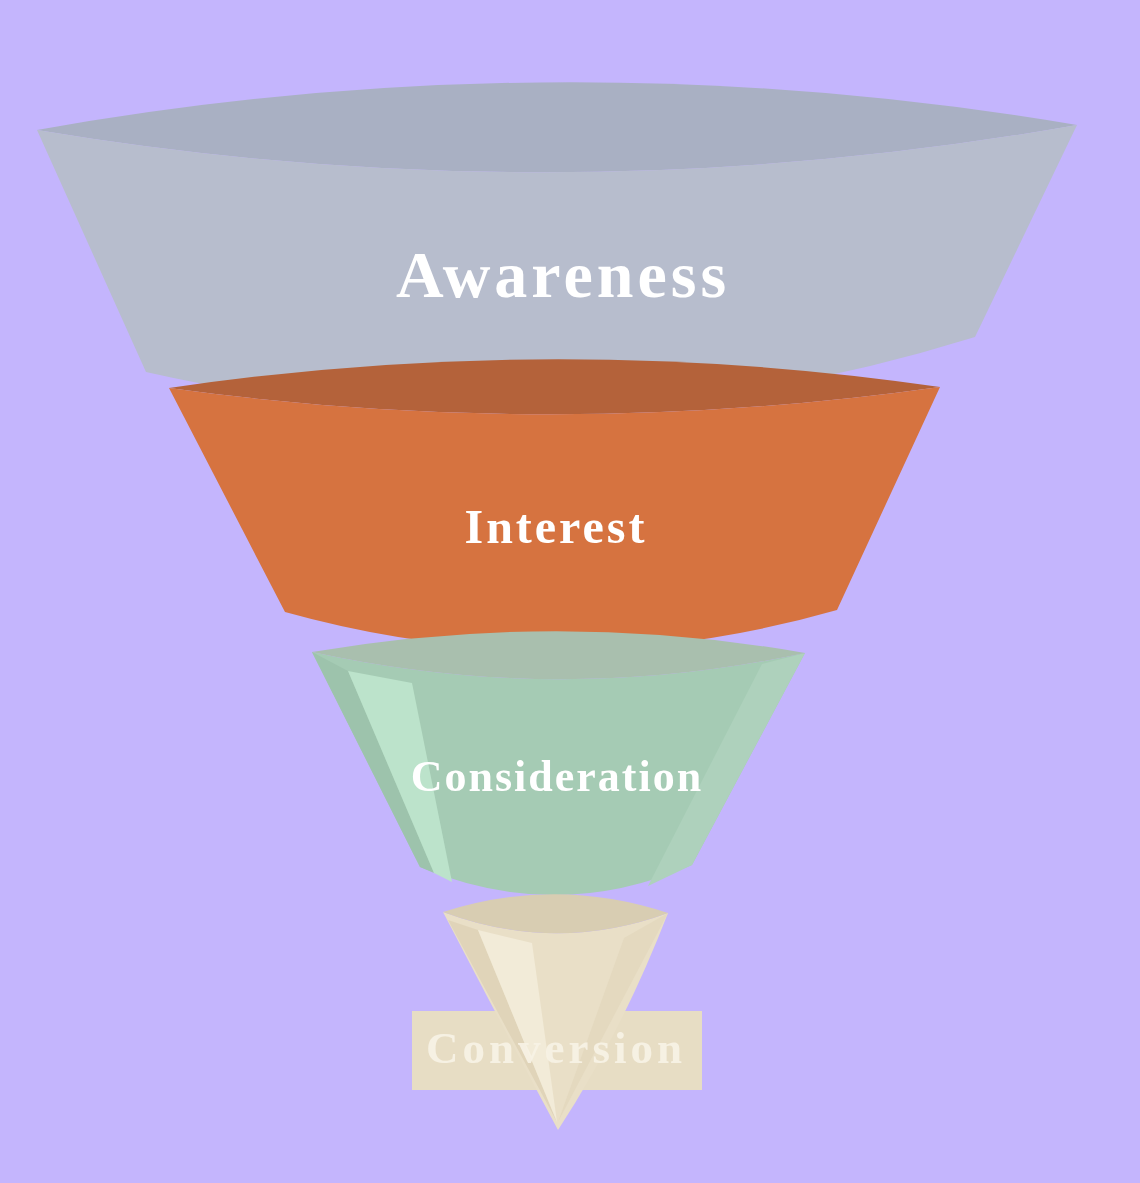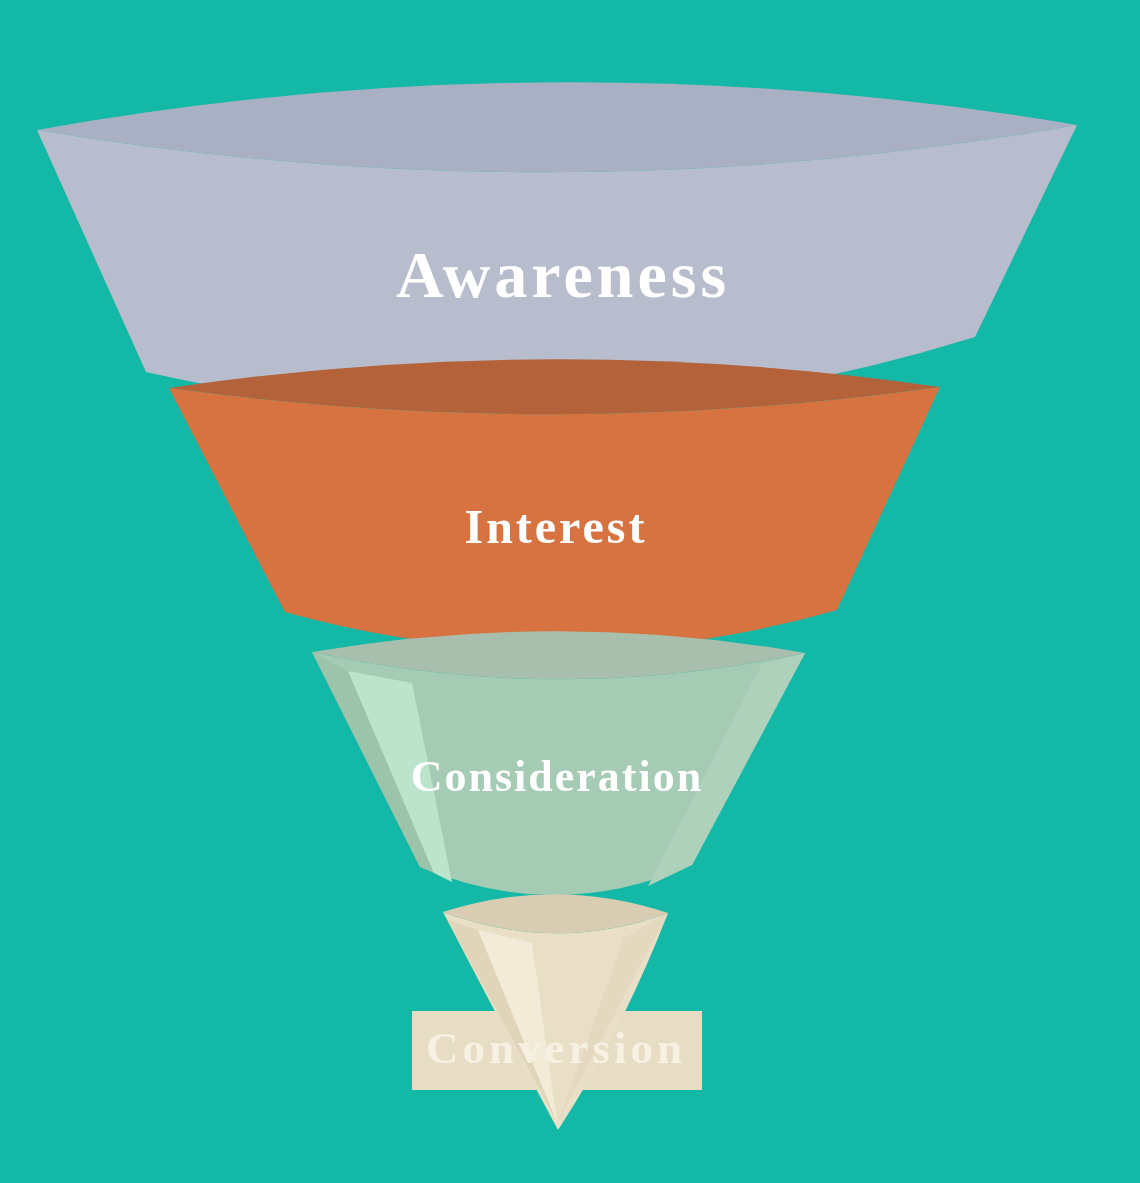--- a/index.html
+++ b/index.html
@@ -3,21 +3,21 @@
 <meta charset="utf-8">
 <style>
   html, body {
     margin: 0;
     padding: 0;
     background: #ffffff;
   }
   .stage-canvas {
     width: 1140px;
     height: 1183px;
-    background: #14b8a6;
+    background: #c4b5fd;
     position: relative;
     overflow: hidden;
   }
   svg { display: block; }
   .funnel-label {
     font-family: "Liberation Serif", "DejaVu Serif", serif;
     font-weight: bold;
     text-anchor: middle;
   }
   .label-awareness     { font-size: 66px; letter-spacing: 4px; }

